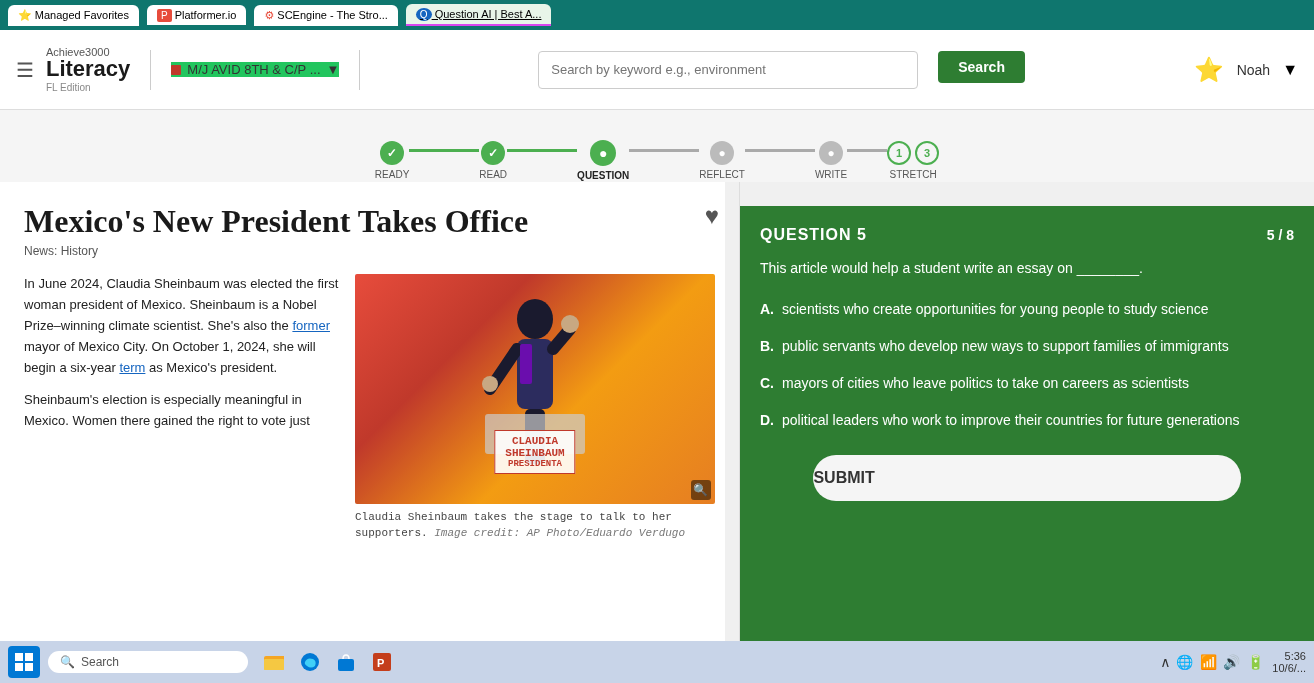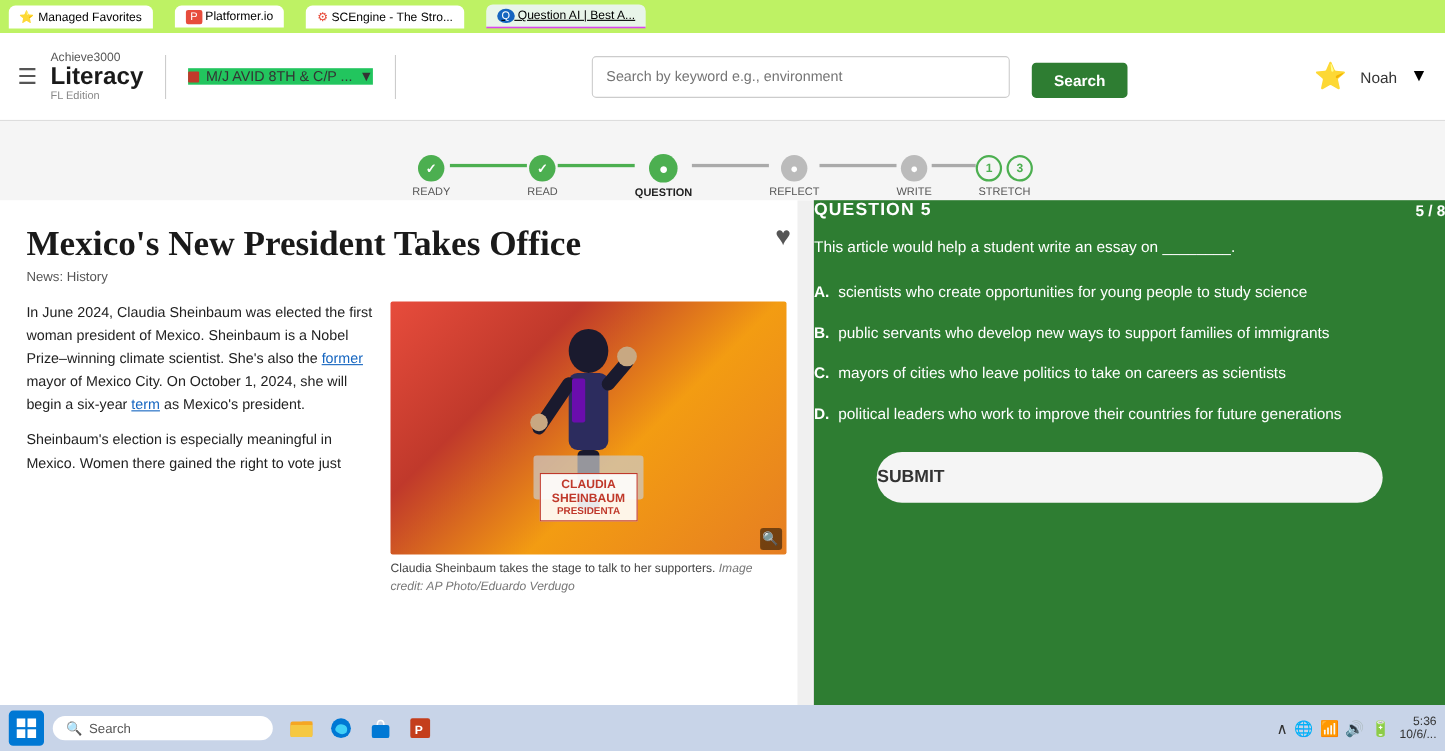--- a/index.html
+++ b/index.html
@@ -1,25 +1,25 @@
 <!DOCTYPE html>
 <html><head>
   <meta charset="utf-8">
   <style>
     * { box-sizing: border-box; margin: 0; padding: 0; }
     body { font-family: Arial, sans-serif; background: #f0f0f0; width: 1314px; height: 683px; overflow: hidden; }
 
     
     .browser-tabs {
-      background: #bef264;
+      background: #0f766e;
       height: 30px;
       display: flex;
       align-items: center;
       padding: 0 8px;
-      gap: 20px;
+      gap: 8px;
       font-size: 11px;
     }
     .browser-tab {
       background: #fff;
       border-radius: 6px 6px 0 0;
       padding: 4px 10px;
       font-size: 11px;
       white-space: nowrap;
       max-width: 160px;
       overflow: hidden;
@@ -72,21 +72,21 @@
       border: none;
       font-size: 13px;
       color: #333;
       cursor: pointer;
     }
     .class-dot { width: 10px; height: 10px; background: #c0392b; border-radius: 1px; display: inline-block; }
     .search-area {
       flex: 1;
       display: flex;
       justify-content: center;
-      align-items: flex-end;
+      align-items: flex-start;
       gap: 20px;
     }
     .search-input {
       width: 380px;
       height: 38px;
       border: 1px solid #ccc;
       border-radius: 4px;
       padding: 0 12px;
       font-size: 13px;
       color: #999;
@@ -184,20 +184,21 @@
     .article-text {
       flex: 1;
       font-size: 13px;
       line-height: 1.6;
       color: #222;
     }
     .article-text a { color: #1565c0; text-decoration: underline; }
     .article-image-wrap {
       width: 360px;
       flex-shrink: 0;
+      font-family: Liberation Mono, monospace;
     }
     .article-image {
       width: 360px;
       height: 230px;
       background: linear-gradient(135deg, #e74c3c 0%, #c0392b 30%, #f39c12 60%, #e67e22 100%);
       border-radius: 2px;
       position: relative;
       display: flex;
       align-items: center;
       justify-content: center;
@@ -252,23 +253,25 @@
       top: 0;
       width: 14px;
       height: 100%;
       background: #f0f0f0;
     }
 
     
     .question-panel {
       flex: 1;
       background: #2e7d32;
+      padding: 20px;
       color: #fff;
       position: relative;
       overflow-y: auto;
+      margin-top: 24px;
     }
     .question-header {
       display: flex;
       justify-content: space-between;
       align-items: center;
       margin-bottom: 14px;
     }
     .question-number {
       font-size: 16px;
       font-weight: bold;

